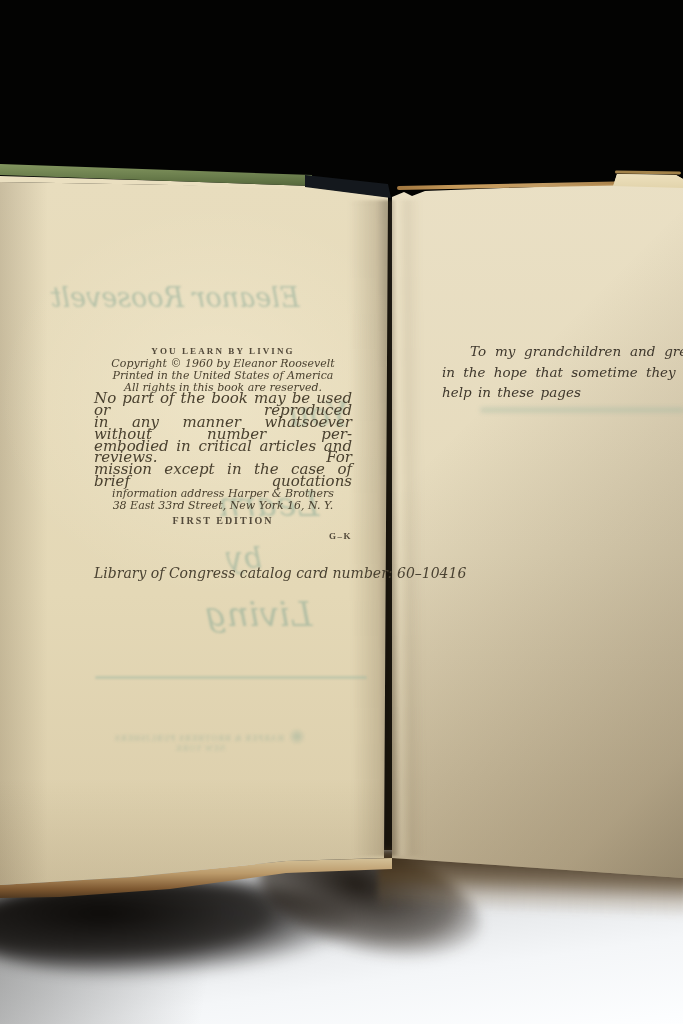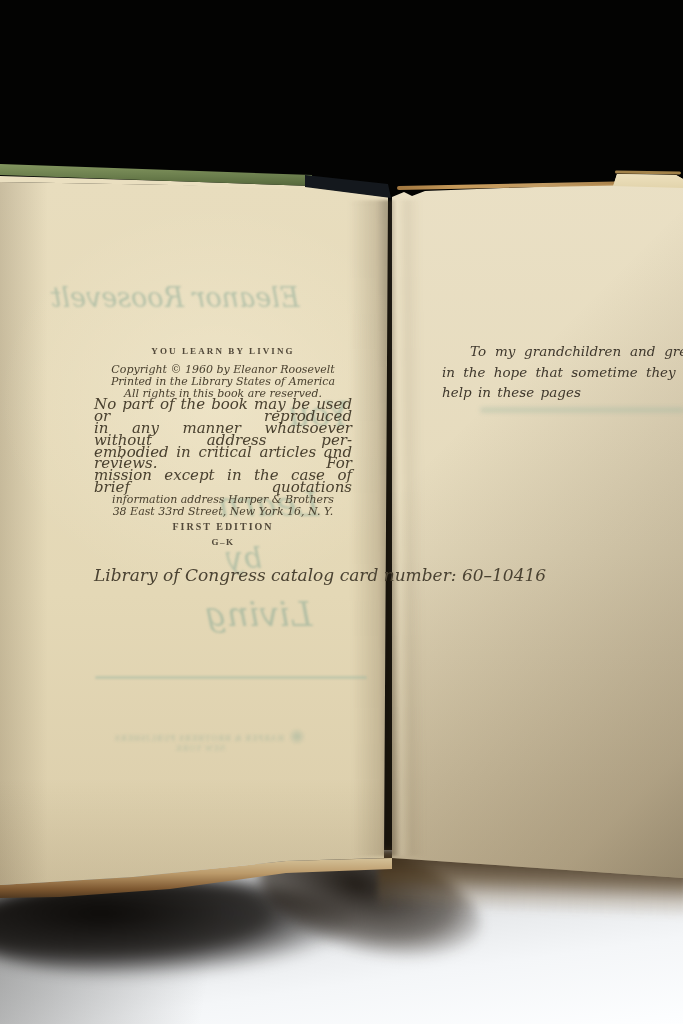--- a/index.html
+++ b/index.html
@@ -70,28 +70,28 @@
     background:#14181d;}
 
   
   .gutter{left:350px;top:200px;width:74px;height:656px;
     background:linear-gradient(to right,rgba(90,72,45,0) 0%,rgba(90,72,45,.20) 38%,rgba(58,46,28,.38) 54%,rgba(242,232,202,.18) 66%,rgba(90,72,45,.08) 80%,rgba(90,72,45,0) 100%);
     filter:blur(1.5px);transform:rotate(-.4deg);}
 
   
   .copyright-block{left:94px;top:346px;width:258px;text-align:center;color:#49402f;}
   .heading{font-family:"Liberation Serif",serif;font-weight:bold;font-size:9px;
-    letter-spacing:2.1px;color:#52493a;margin-bottom:8px;white-space:nowrap;}
+    letter-spacing:2.1px;color:#52493a;margin-bottom:2px;white-space:nowrap;}
   .c-line{font-style:italic;font-size:11px;line-height:11.8px;white-space:nowrap;}
   .j-line{font-style:italic;font-size:15px;line-height:11.8px;text-align:justify;text-align-last:justify;}
   .edition{font-family:"Liberation Serif",serif;font-weight:bold;font-size:10px;
     letter-spacing:2px;margin-top:4px;color:#52493a;}
   .gk{font-family:"Liberation Serif",serif;font-weight:bold;font-size:9px;
-    letter-spacing:1.5px;margin-top:5px;color:#52493a;}
-  .catalog{left:94px;top:565px;width:280px;font-style:italic;font-size:17px;
+    letter-spacing:1.5px;margin-top:5px;color:#52493a;text-align:right;}
+  .catalog{left:94px;top:565px;width:280px;font-style:italic;font-size:14px;
     color:#4a4232;white-space:nowrap;}
 
   
   .dedication{left:442px;top:341px;width:320px;font-style:italic;font-size:13.5px;
     color:#3e372c;line-height:20.6px;}
   .ded-l1{padding-left:28px;word-spacing:4.5px;white-space:nowrap;}
   .ded-l2{word-spacing:4px;white-space:nowrap;}
   .ded-l3{word-spacing:2px;white-space:nowrap;}
 
   
@@ -144,24 +144,24 @@
   <div class="ghost ghost-by">by</div>
   <div class="ghost ghost-living">Living</div>
   <div class="abs ghost-rule"></div>
   <div class="ghost ghost-imprint">HARPER &amp; BROTHERS PUBLISHERS</div>
   <div class="ghost ghost-city">NEW YORK</div>
   <div class="abs ghost-logo"></div>
 
   <div class="abs copyright-block">
     <div class="heading">YOU LEARN BY LIVING</div>
     <div class="c-line">Copyright © 1960 by Eleanor Roosevelt</div>
-    <div class="c-line">Printed in the Library States of America</div>
+    <div class="c-line">Printed in the United States of America</div>
     <div class="c-line">All rights in this book are reserved.</div>
     <div class="j-line">No part of the book may be used or reproduced</div>
-    <div class="j-line">in any manner whatsoever without address per-</div>
+    <div class="j-line">in any manner whatsoever without number per-</div>
     <div class="j-line">embodied in critical articles and reviews. For</div>
     <div class="j-line">mission except in the case of brief quotations</div>
     <div class="c-line">information address Harper &amp; Brothers</div>
     <div class="c-line">38 East 33rd Street, New York 16, N. Y.</div>
     <div class="edition">FIRST EDITION</div>
     <div class="gk">G–K</div>
   </div>
   <div class="abs catalog">Library of Congress catalog card number: 60–10416</div>
 
   <div class="abs ghost-right-band"></div>

